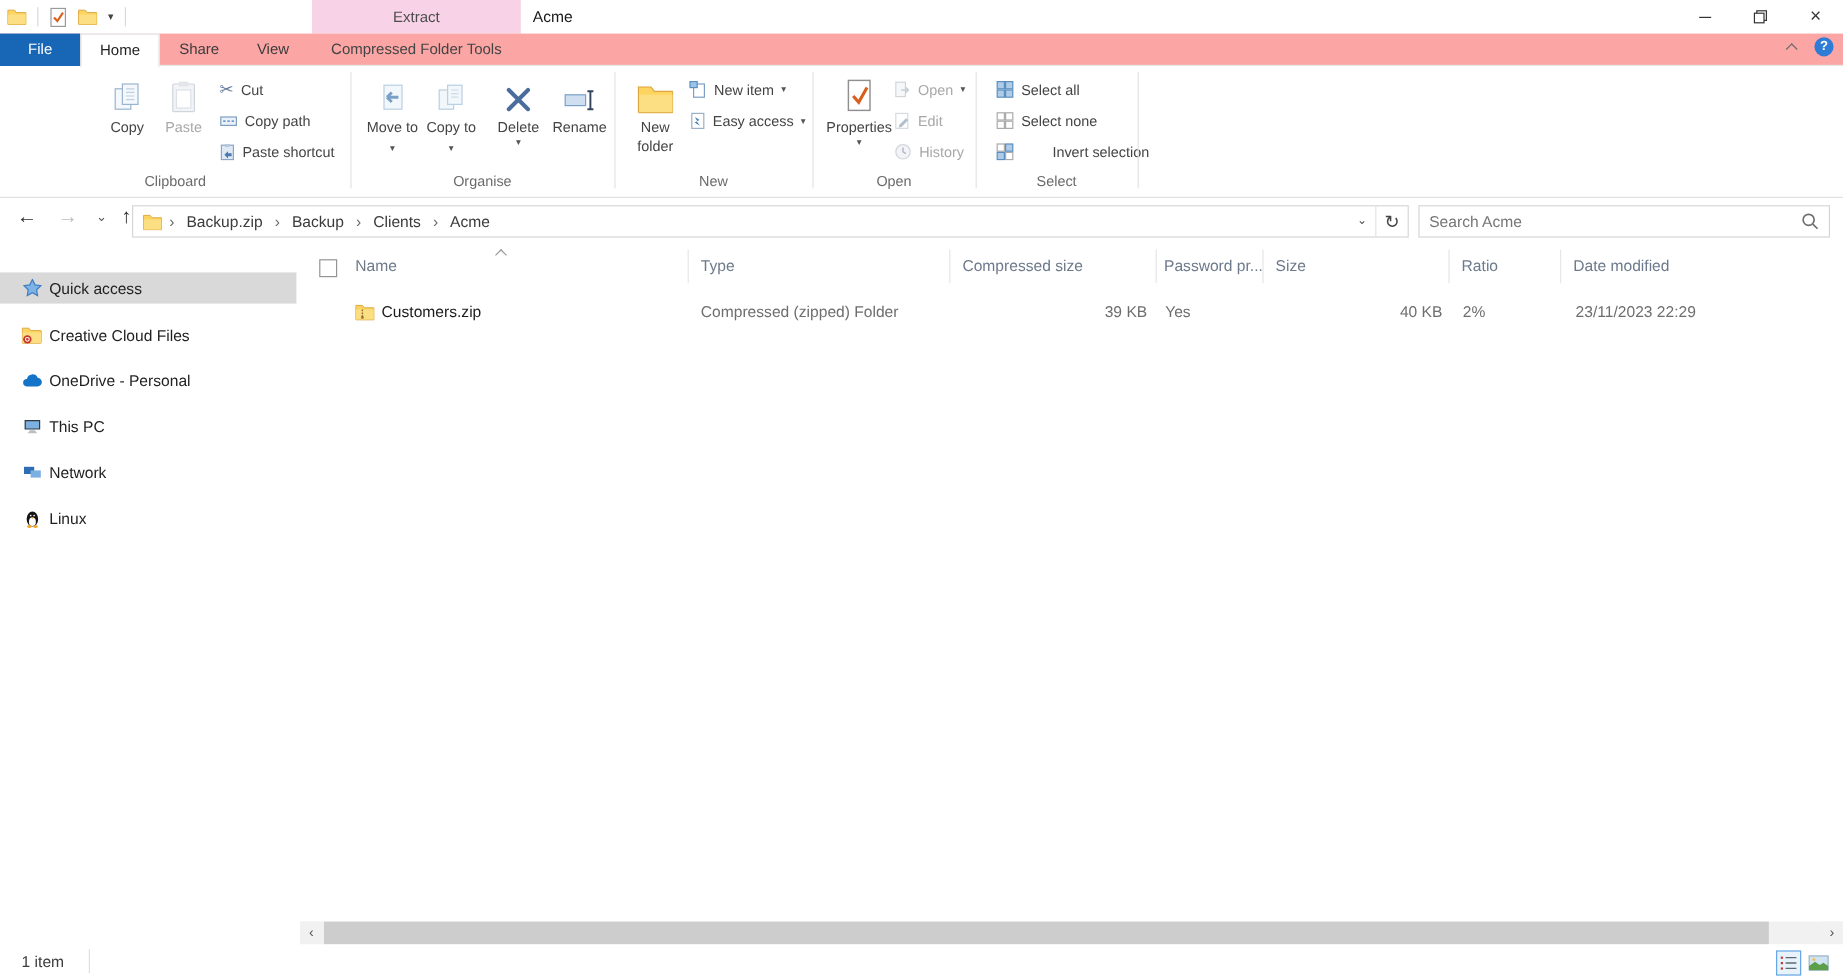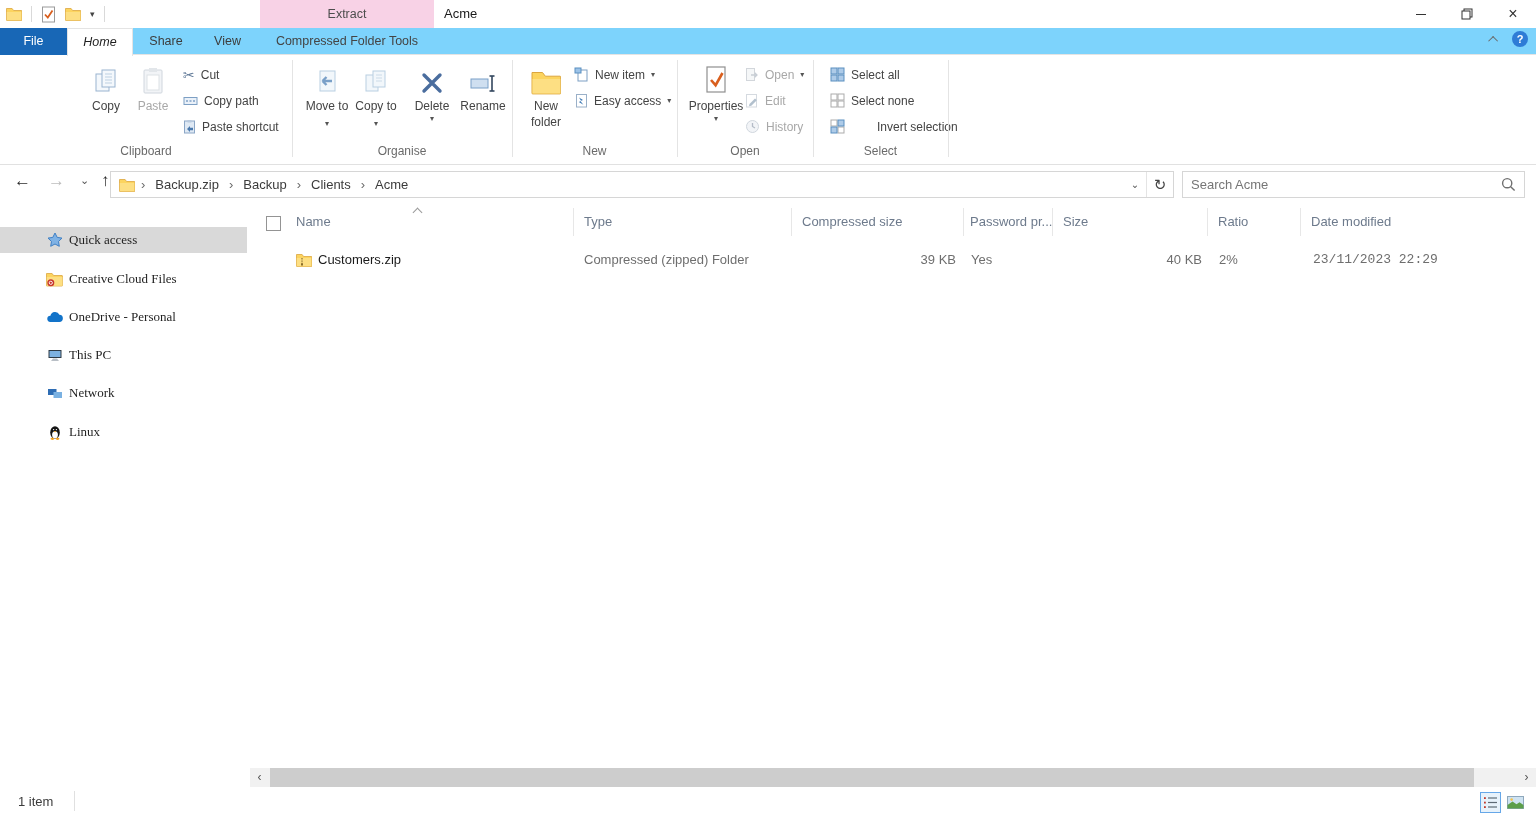--- a/index.html
+++ b/index.html
@@ -14,24 +14,24 @@
   .qat-sep { width:1px; height:16px; background:#d9d9d9; }
   .qat-chev { font-size:9px; color:#444; line-height:20px; }
   .ctx-header { position:absolute; left:260px; top:0; width:174px; height:28px; background:#f8d2e6; color:#4d4d4d; font-size:12.5px; text-align:center; line-height:28px; }
   .win-title { position:absolute; left:444px; top:0; height:28px; line-height:28px; font-size:13px; color:#1a1a1a; }
   .wincontrols { position:absolute; right:0; top:0; height:28px; display:flex; }
   .wbtn { width:46px; height:28px; display:flex; align-items:center; justify-content:center; color:#333; }
   .minline { width:10px; height:1px; background:#333; }
   .closex { font-size:16px; line-height:1; color:#333; }
 
   
-  .tabrow { position:absolute; left:0; top:28px; width:100%; height:27px; background:#7dd3fc; border-bottom:1px solid #e4e4e4; }
+  .tabrow { position:absolute; left:0; top:28px; width:100%; height:27px; background:#fca5a5; border-bottom:1px solid #e4e4e4; }
   .tab { position:absolute; top:0; height:27px; line-height:26px; text-align:center; font-size:12.5px; color:#3c3c3c; }
   .tab-file { left:0; width:67px; background:#1867b6; color:#fff; }
-  .tab-home { left:67px; width:66px; background:#fff; border:1px solid #e4e4e4; border-bottom:none; height:28px; z-index:2; color:#1f1f1f;font-style:italic; }
+  .tab-home { left:67px; width:66px; background:#fff; border:1px solid #e4e4e4; border-bottom:none; height:28px; z-index:2; color:#1f1f1f; }
   .tab-share { left:133px; width:66px; }
   .tab-view { left:199px; width:57px; }
   .tab-ctx { left:260px; width:174px; color:#444; }
   .ribbon-right { position:absolute; right:8px; top:31px; display:flex; align-items:center; gap:14px; }
   .chev-up { display:inline-block; width:7px; height:7px; border-left:1.5px solid #6a6a6a; border-top:1.5px solid #6a6a6a; transform:rotate(45deg) translateY(2px); }
   .help-circle { width:16px; height:16px; border-radius:50%; background:#2e7cd6; color:#fff; font-size:11px; font-weight:bold; text-align:center; line-height:16px; }
 
   
   .ribbon { position:absolute; left:0; top:55px; width:100%; height:110px; background:#fff; border-bottom:1px solid #e1e1e1; font-size:12px; color:#444; }
   .rgroup { position:absolute; top:0; height:110px; }
@@ -55,21 +55,21 @@
   .crumb-sep { color:#6a6a6a; font-size:13px; padding:0 4px; }
   .addr-chev { width:22px; text-align:center; color:#555; font-size:10px; }
   .addr-divider { width:1px; height:25px; background:#e4e4e4; }
   .refreshbtn { width:26px; text-align:center; font-size:15px; color:#444; }
   .searchbox { position:absolute; left:1182px; top:6px; width:343px; height:27px; border:1px solid #d6d6d6; display:flex; align-items:center; padding:0 8px; }
   .searchbox input { flex:1; border:none; outline:none; font-size:13px; color:#333; font-family:inherit; }
   .searchbox input::placeholder { color:#767676; opacity:1; }
 
   
   .sidebar { position:absolute; left:0; top:205px; width:248px; height:563px; background:#fff; }
-  .sideitem { position:absolute; left:0; width:247px; height:26px; display:flex; align-items:center; gap:6px; padding-left:46px; font-size:13px; color:#1f1f1f; cursor:default;font-family:Liberation Serif, serif; }
+  .sideitem { position:absolute; left:0; width:247px; height:26px; display:flex; align-items:center; gap:6px; padding-left:18px; font-size:13px; color:#1f1f1f; cursor:default; }
   .sideitem.selected { background:#d9d9d9; }
   .sideitem .sic { width:17px; display:flex; justify-content:center; }
 
   
   .listheader { position:absolute; top:208px; height:30px; font-size:13px; color:#6d7a8c; }
   .hcell { position:absolute; top:0; height:28px; line-height:28px; border-right:1px solid #e7e7e7; padding-left:10px; white-space:nowrap; overflow:hidden; cursor:default; }
   .sortcaret { position:absolute; left:414px; top:1px; width:7px; height:7px; border-left:1.5px solid #9a9a9a; border-top:1.5px solid #9a9a9a; transform:rotate(45deg); }
   .hchk { position:absolute; left:266px; top:216px; width:15px; height:15px; border:1px solid #949494; background:#fff; }
   .filerow { position:absolute; top:246px; height:28px; font-size:13px; color:#6e6e6e; }
   .fcell { position:absolute; top:0; height:28px; line-height:28px; white-space:nowrap; }
@@ -495,21 +495,21 @@
           <line x1="6" y1="6" x2="6" y2="12" stroke="#8a6d2a" stroke-width="1.2" stroke-dasharray="1.4 1"></line>
           <rect x="5" y="11.5" width="2" height="2" fill="#8a6d2a"></rect>
         </svg>
       </span>
     <span class="fcell fname" style="left:318px;">Customers.zip</span>
     <span class="fcell" style="left:584px;">Compressed (zipped) Folder</span>
     <span class="fcell" style="left:792px;width:164px;text-align:right;">39 KB</span>
     <span class="fcell" style="left:971px;">Yes</span>
     <span class="fcell" style="left:1053px;width:149px;text-align:right;">40 KB</span>
     <span class="fcell" style="left:1219px;">2%</span>
-    <span class="fcell" style="left:1313px;font-family:Liberation Mono, monospace;">23/11/2023 22:29</span>
+    <span class="fcell" style="left:1313px;">23/11/2023 22:29</span>
   </div>
 
   <div class="hscroll">
     <span class="sbtn" style="left:0;">‹</span>
     <span class="sthumb"></span>
     <span class="sbtn" style="right:0;">›</span>
   </div>
 
   <div class="statusbar">
     <span class="statustext">1 item</span>

